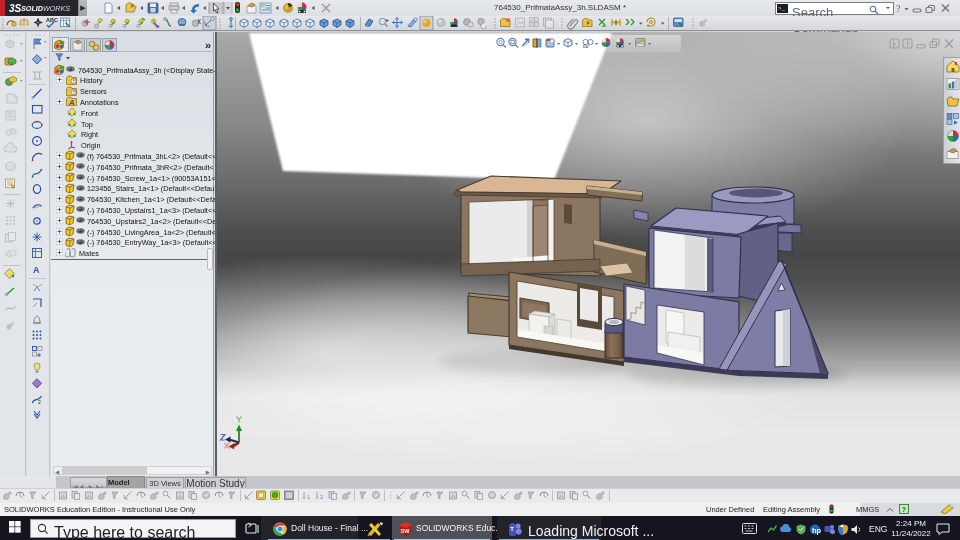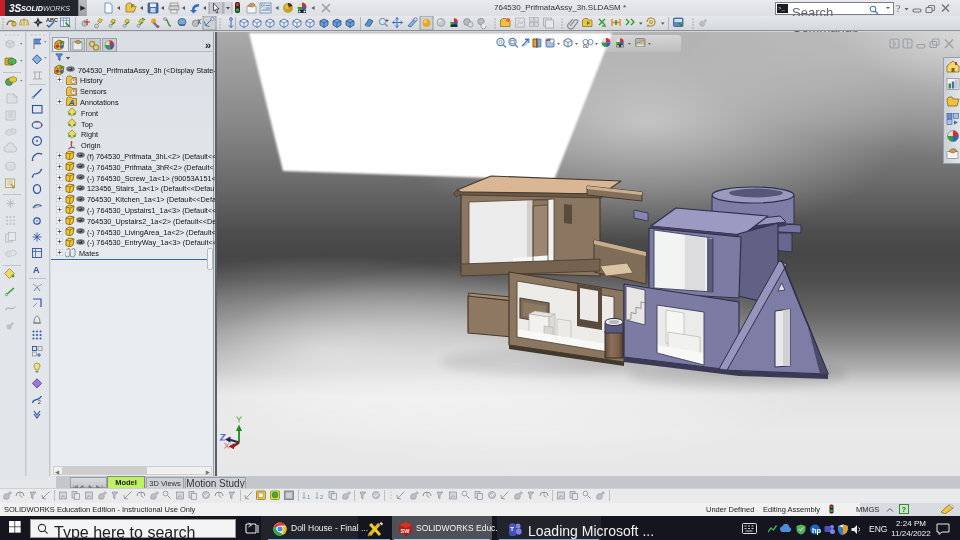--- a/index.html
+++ b/index.html
@@ -1086,21 +1086,21 @@
 <div class="abs" style="left:70px;top:1px;width:37px;height:11px;background:linear-gradient(#d8dbdf,#c2c6cb);border:1px solid #9aa0a6">
 <svg width="35" height="9" viewBox="0 0 35 9">
         <g stroke="#7a7e84" stroke-width="0.9" fill="none">
           <path d="M3 2.5 v4 M3.5 4.5 l3 -2 v4 z" fill="#7a7e84"></path>
           <path d="M12 2.5 l-3 2 l3 2 z" fill="#7a7e84"></path>
           <path d="M18 2.5 l3 2 l-3 2 z" fill="#7a7e84"></path>
           <path d="M25.5 2.5 l3 2 l-3 2 z M31 2.5 v4" fill="#7a7e84"></path>
         </g>
       </svg>
 </div>
-<div class="abs" style="left:107px;top:0;width:38px;height:12px;background:#bef264;border:1px solid #888;border-bottom:none;font-size:7.5px;font-weight:bold;color:#222;text-align:center;line-height:12px">Model</div>
+<div class="abs" style="left:107px;top:0;width:38px;height:12px;background:#a3a3a3;border:1px solid #888;border-bottom:none;font-size:7.5px;font-weight:bold;color:#222;text-align:left;line-height:12px">Model</div>
 <div class="abs" style="left:146px;top:1px;width:38px;height:11px;background:#ccd0d4;border:1px solid #9aa0a6;border-bottom:none;font-size:7.5px;color:#333;text-align:center;line-height:11px">3D Views</div>
 <div class="abs" style="left:185px;top:1px;width:61px;height:11px;background:#ccd0d4;border:1px solid #9aa0a6;border-bottom:none;font-size:10px;color:#333;text-align:center;line-height:11px">Motion Study 1</div>
 </div>
 <div id="toolbar3">
 <svg width="960" height="14" viewBox="0 0 960 14">
 <defs>
 <g id="b3a">
           <path d="M2 9 C1 5 3 3 5.5 4 L8 1.5 L9.5 3 L7 5.5 C8 8 6 10 3.5 9 Z" fill="#b8bcc2" stroke="#84888e" stroke-width="0.6"></path>
         </g>
 <g id="b3b">

